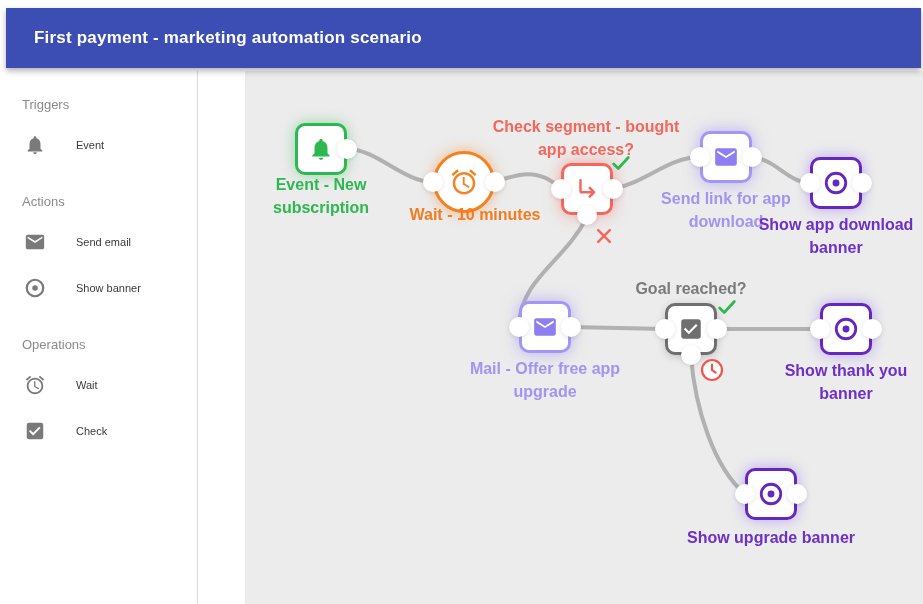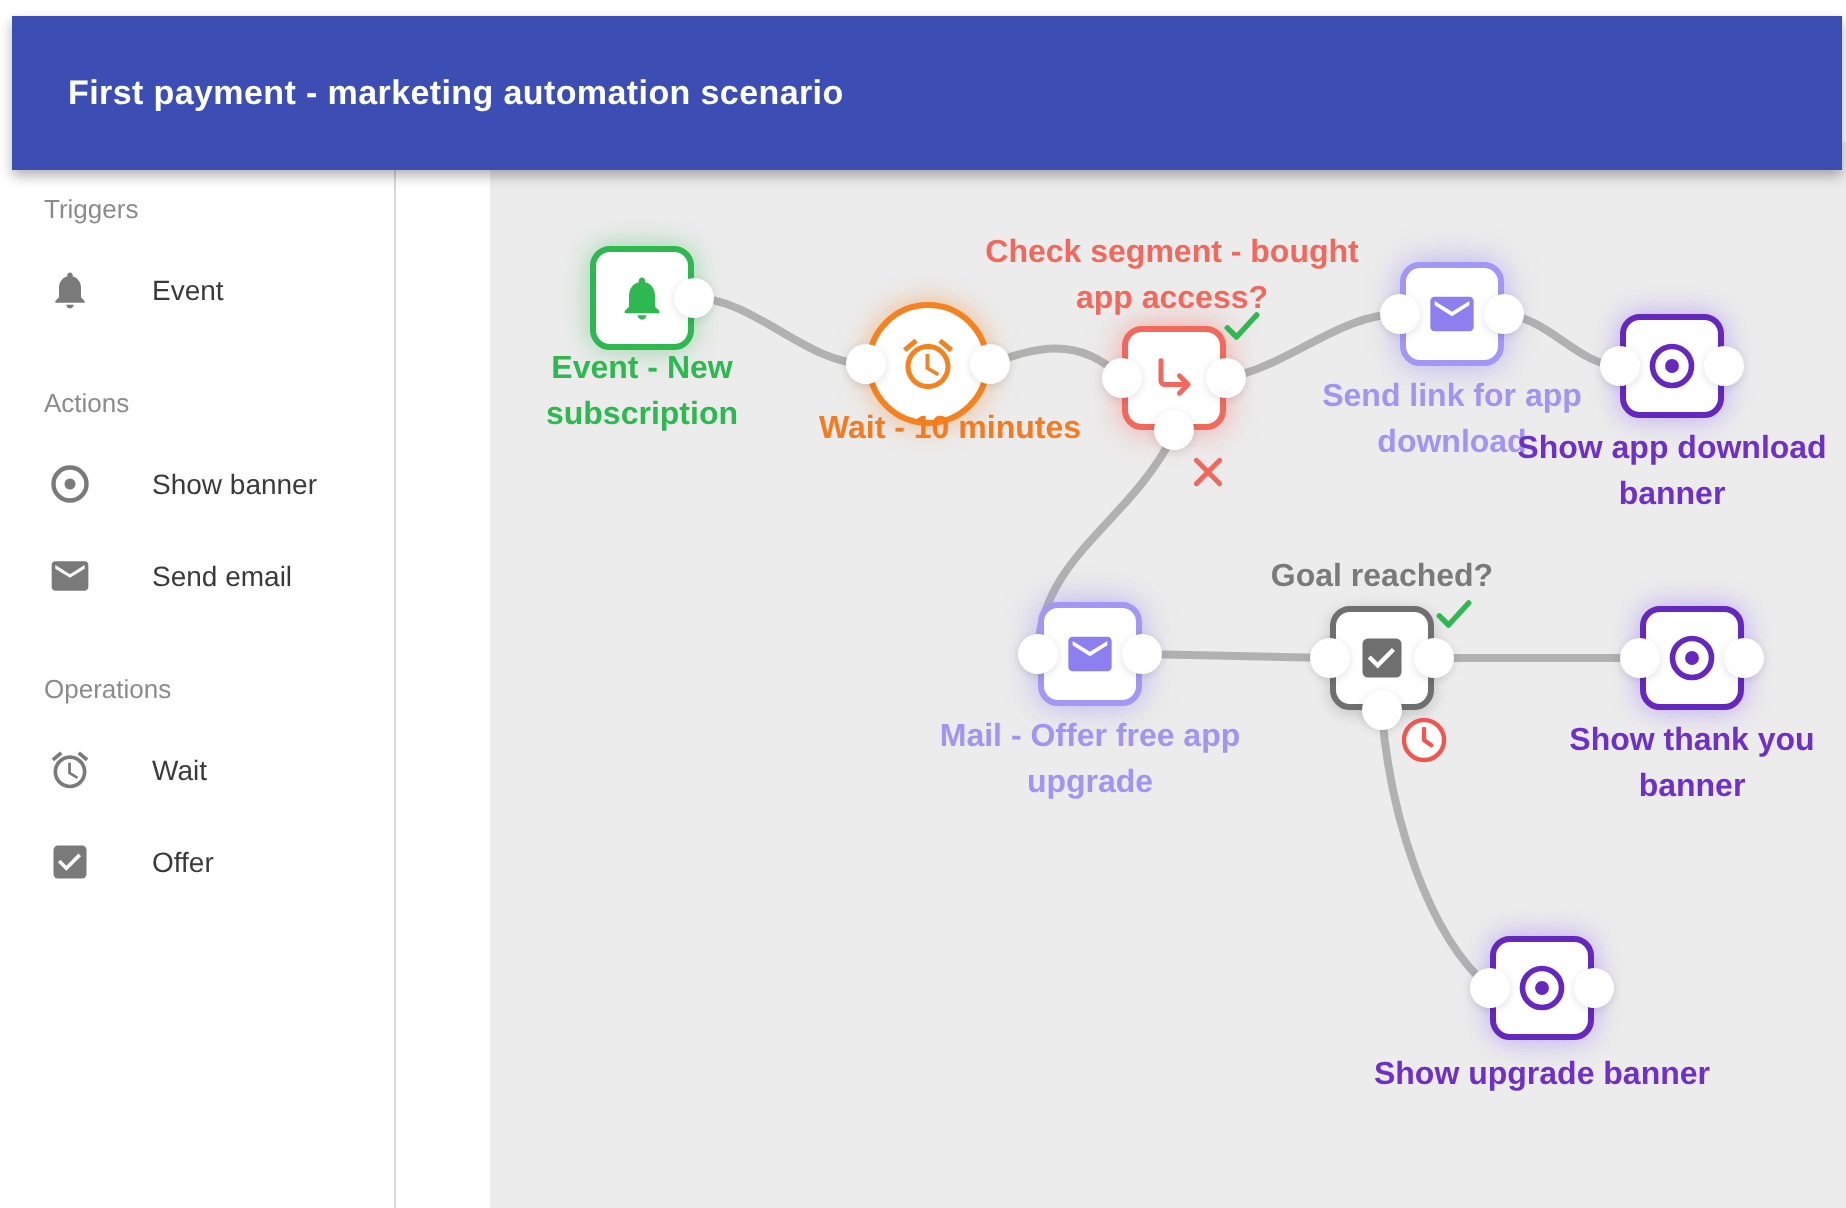--- a/index.html
+++ b/index.html
@@ -1,37 +1,37 @@
 <!DOCTYPE html>
 <html><head>
 <meta charset="utf-8">
 <style>
   * { margin:0; padding:0; box-sizing:border-box; }
   html,body { width:923px; height:604px; background:#ffffff; overflow:hidden;
               font-family:"Liberation Sans", sans-serif; }
 
   
-  .header { position:absolute; left:6px; top:8px; right:2px; height:77px;
+  .header { position:absolute; left:6px; top:8px; right:2px; height:60px;
             background:#3c4eb3; color:#ffffff; display:flex; align-items:center;
             padding-left:28px; box-shadow:0 3px 6px rgba(0,0,0,0.30); z-index:5; }
   .header h1 { font-size:17px; font-weight:700; letter-spacing:.2px; }
 
   
   .content { position:absolute; left:0; top:71px; width:923px; height:533px; }
   .sidebar { position:absolute; left:0; top:0; width:198px; height:533px;
              background:#ffffff; border-right:1px solid #d9d9d9; }
   .canvas  { position:absolute; left:245px; top:0; width:678px; height:533px;
              background:#ececec; }
 
   
   .side-section { color:#8b8b8b; font-size:13px; margin:26px 0 10px 22px; }
   .side-item { display:flex; align-items:center; height:46px; padding-left:24px;
                cursor:pointer; }
   .side-item .ic { width:22px; height:22px; color:#7a7a7a; flex:0 0 22px; }
-  .side-item .lbl { color:#3a3a3a; font-size:14px; margin-left:30px; }
+  .side-item .lbl { color:#3a3a3a; font-size:11px; margin-left:30px; }
 
   
   .node { position:absolute; width:52px; height:52px; background:#ffffff;
           border-radius:10px; display:flex; align-items:center; justify-content:center;
           cursor:pointer; }
   .node .ic { width:26px; height:26px; }
   .node.green  { border:3px solid #2eb850; box-shadow:0 0 14px rgba(46,184,80,.45); color:#2eb850; }
   .node.orange { border:3px solid #f58220; box-shadow:0 0 14px rgba(245,130,32,.5); border-radius:50%; width:62px; height:62px; color:#f58220; }
   .node.salmon { border:3px solid #f2685c; box-shadow:0 0 16px rgba(242,104,92,.55); color:#f2685c; }
   .node.peri   { border:3px solid #a297f4; box-shadow:0 0 16px rgba(146,135,240,.6); color:#8d7ff0; }
@@ -94,45 +94,45 @@
     <div class="side-item">
       <svg class="ic" viewBox="0 0 24 24">
           <path fill="currentColor" d="M12 22c1.1 0 2-.9 2-2h-4c0 1.1.9 2 2 2zm6-6v-5c0-3.07-1.63-5.64-4.5-6.32V4c0-.83-.67-1.5-1.5-1.5s-1.5.67-1.5 1.5v.68C7.64 5.36 6 7.92 6 11v5l-2 2v1h16v-1l-2-2z"></path>
         </svg>
       <span class="lbl">Event</span>
     </div>
 
     <div class="side-section">Actions</div>
     <div class="side-item">
       <svg class="ic" viewBox="0 0 24 24">
+          <path fill="currentColor" d="M20 4H4c-1.1 0-2 .9-2 2v12c0 1.1.9 2 2 2h16c1.1 0 2-.9 2-2V6c0-1.1-.9-2-2-2zm0 4l-8 5-8-5V6l8 5 8-5v2z"></path>
+        </svg>
+      <span class="lbl">Send email</span>
+    </div>
+    <div class="side-item">
+      <svg class="ic" viewBox="0 0 24 24">
           <circle cx="12" cy="12" r="9" fill="none" stroke="currentColor" stroke-width="2.4"></circle>
           <circle cx="12" cy="12" r="3" fill="currentColor"></circle>
         </svg>
       <span class="lbl">Show banner</span>
     </div>
-    <div class="side-item">
-      <svg class="ic" viewBox="0 0 24 24">
-          <path fill="currentColor" d="M20 4H4c-1.1 0-2 .9-2 2v12c0 1.1.9 2 2 2h16c1.1 0 2-.9 2-2V6c0-1.1-.9-2-2-2zm0 4l-8 5-8-5V6l8 5 8-5v2z"></path>
-        </svg>
-      <span class="lbl">Send email</span>
-    </div>
 
     <div class="side-section">Operations</div>
     <div class="side-item">
       <svg class="ic" viewBox="0 0 24 24">
           <path fill="currentColor" d="M22 5.72l-4.6-3.86-1.29 1.53 4.6 3.86L22 5.72zM7.88 3.39L6.6 1.86 2 5.71l1.29 1.53 4.59-3.85zM12.5 8H11v6l4.75 2.85.75-1.23-4-2.37V8zM12 4c-4.97 0-9 4.03-9 9s4.02 9 9 9c4.97 0 9-4.03 9-9s-4.03-9-9-9zm0 16c-3.87 0-7-3.13-7-7s3.13-7 7-7 7 3.13 7 7-3.13 7-7 7z"></path>
         </svg>
       <span class="lbl">Wait</span>
     </div>
     <div class="side-item">
       <svg class="ic" viewBox="0 0 24 24">
           <rect x="3" y="3" width="18" height="18" rx="2.5" fill="currentColor"></rect>
           <path fill="#ffffff" d="M10 15.2L6.8 12l-1.4 1.4L10 18l8-8-1.4-1.4L10 15.2z" transform="translate(0,-1.2)"></path>
         </svg>
-      <span class="lbl">Offer</span>
+      <span class="lbl">Check</span>
     </div>
   </div>
 
   <div class="canvas">
 
     <svg class="wires" width="678" height="533" viewBox="0 0 678 533">
       <path d="M102,78 C132,78 158,111 188,111"></path>
       <path d="M250,111 C272,103 294,96 316,118"></path>
       <path d="M368,118 C400,112 424,86 455,86"></path>
       <path d="M507,86 C530,88 544,112 565,112"></path>

